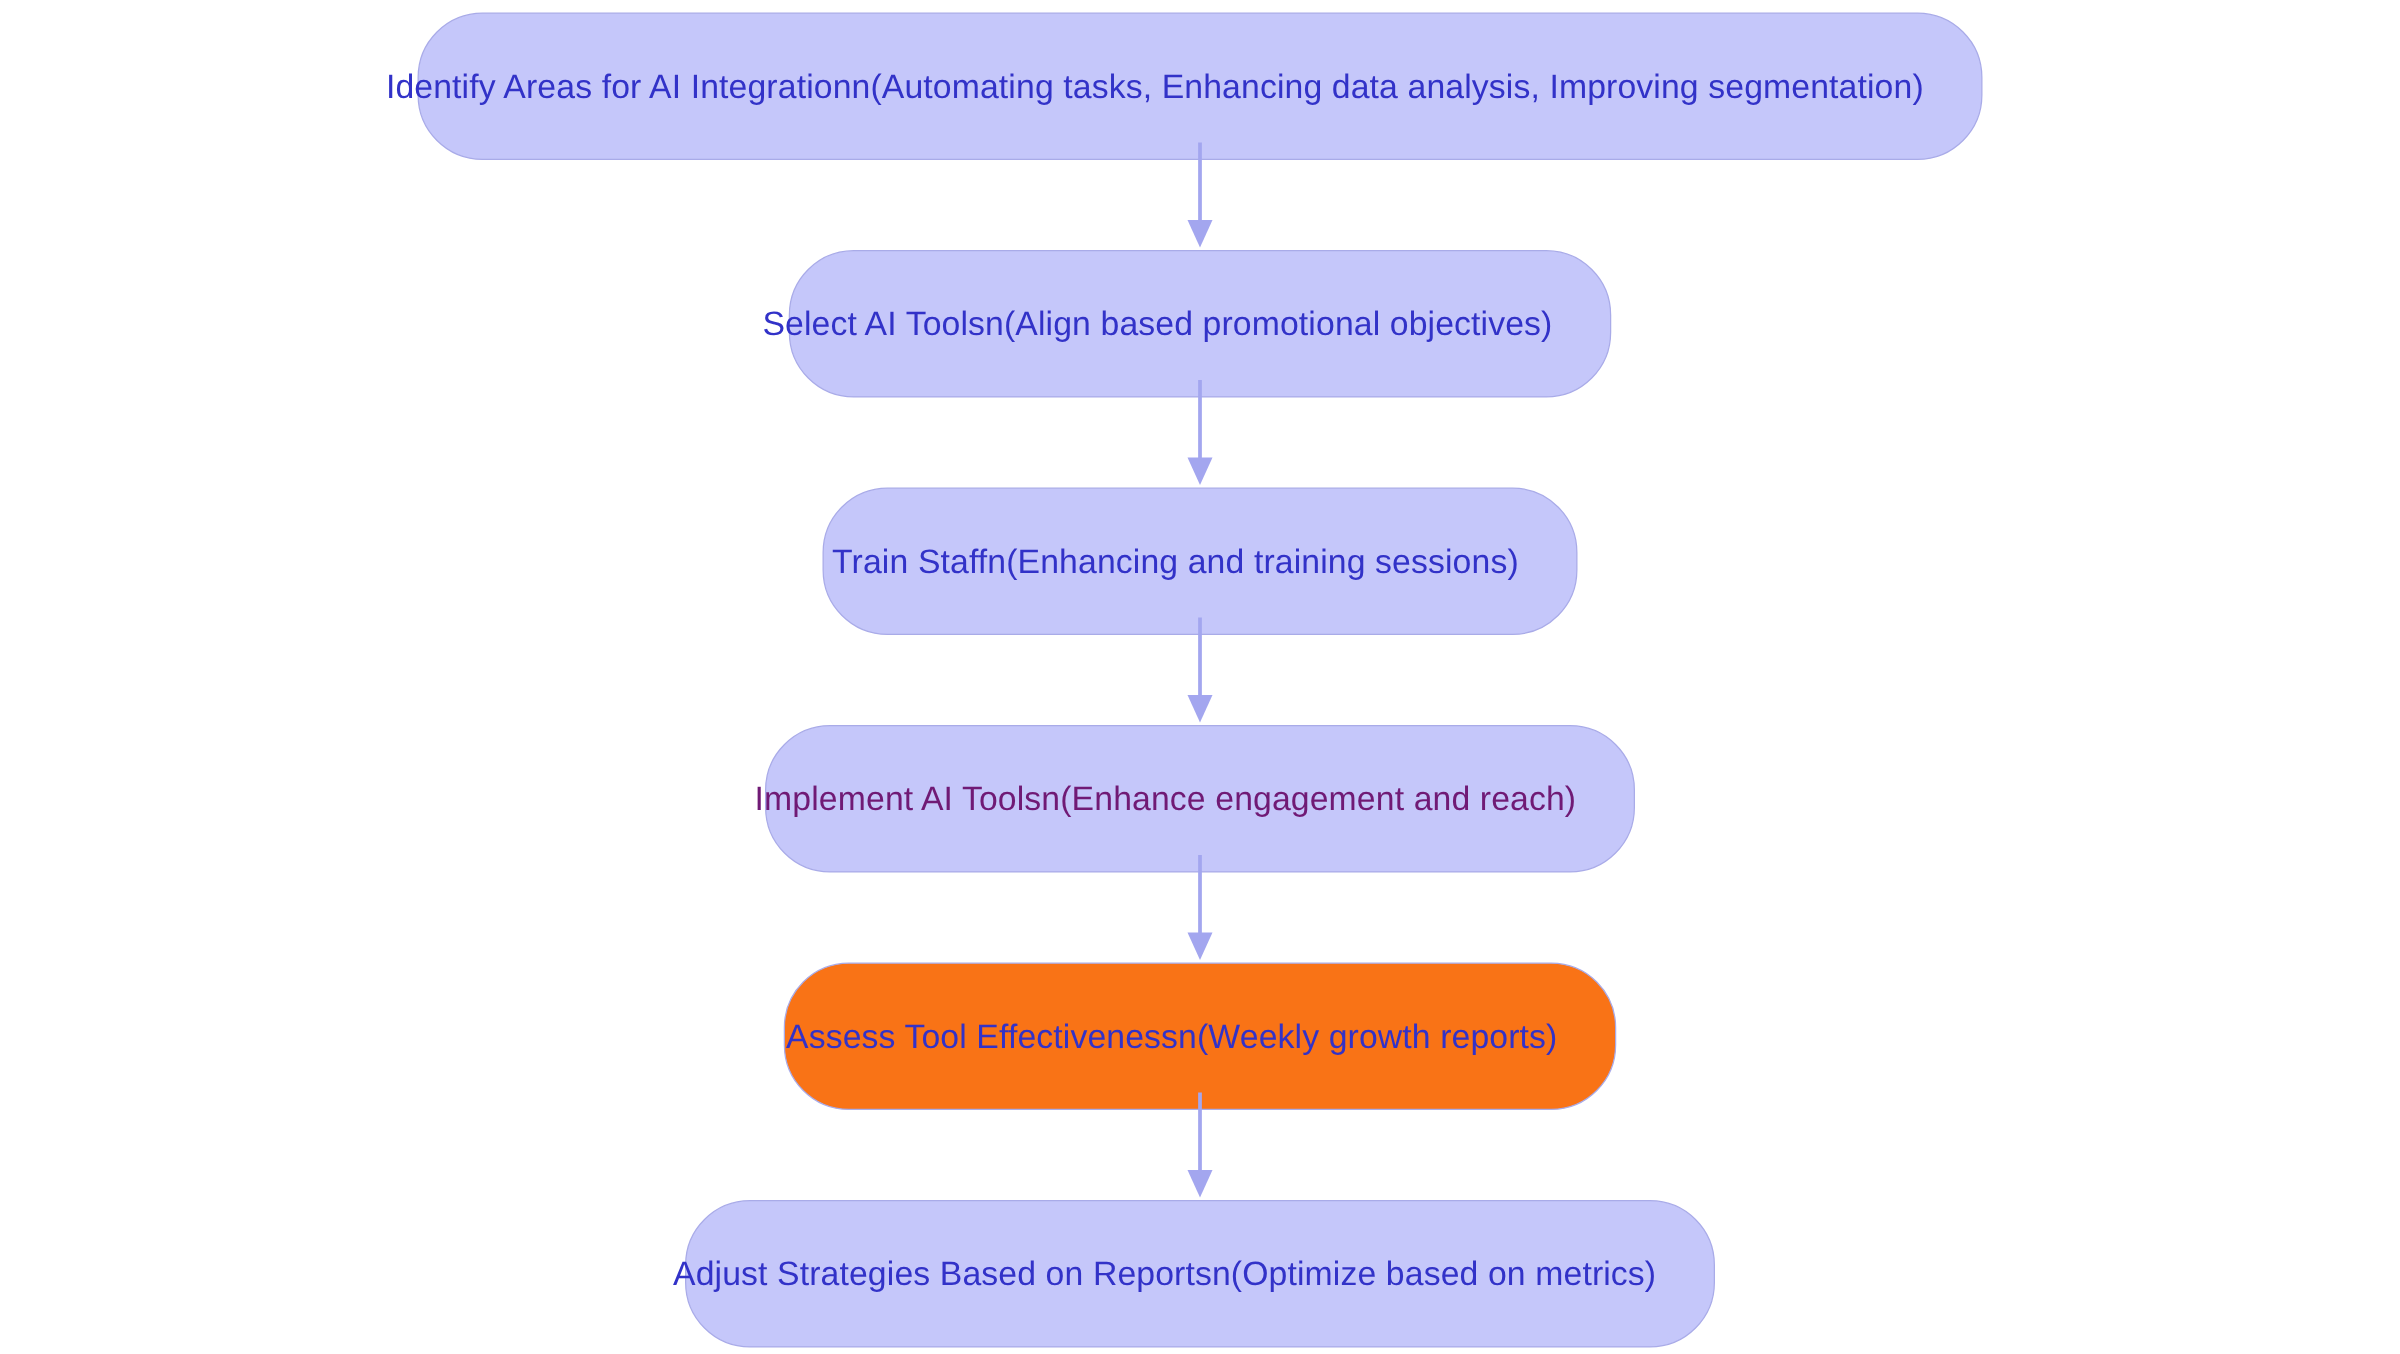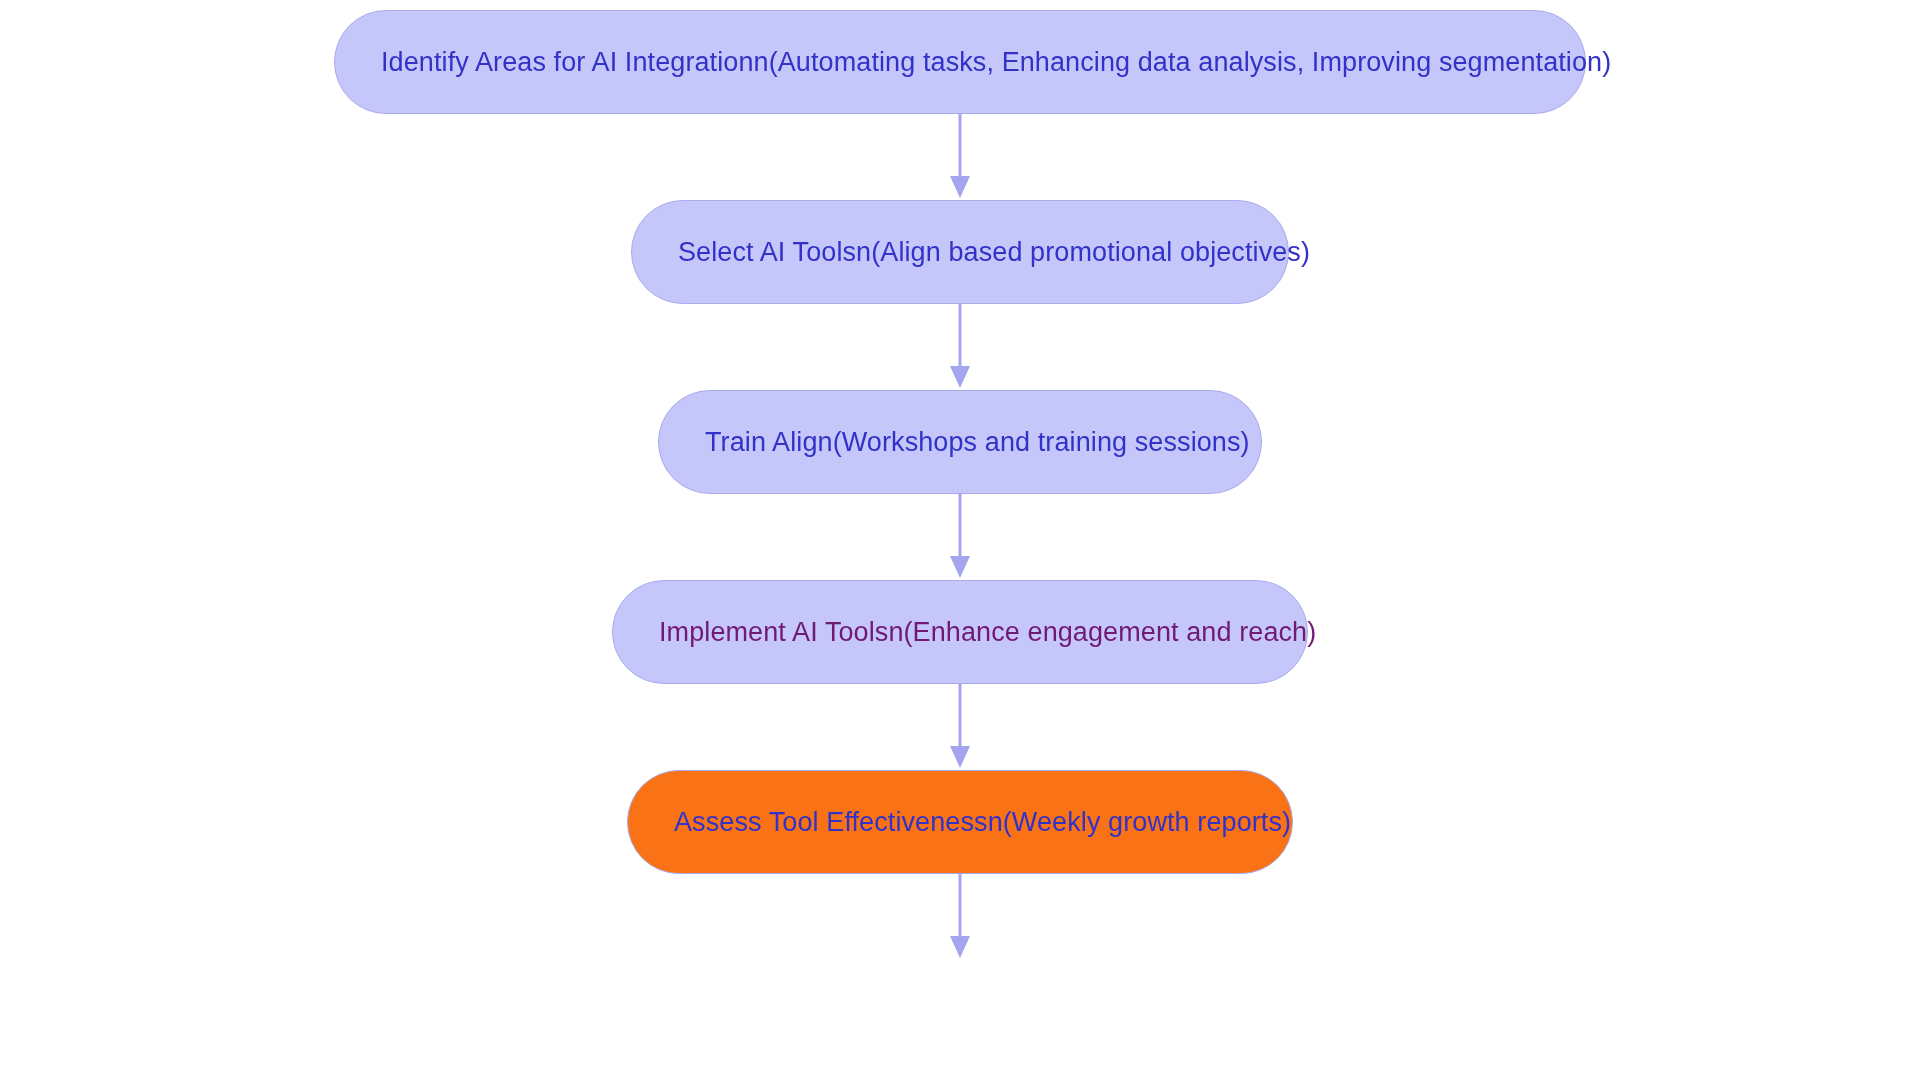--- a/index.html
+++ b/index.html
@@ -20,22 +20,22 @@
     height: 1083px;
     background: #ffffff;
   }
   .flow-node {
     position: absolute;
     left: 50%;
     transform: translateX(-50%);
     box-sizing: border-box;
     display: flex;
     align-items: center;
-    justify-content: flex-start;
-    height: 104px;
+    justify-content: flex-end;
+    height: 118px;
     border-radius: 52px;
     background: #c5c7fa;
     border: 1.4px solid #a9abe8;
     white-space: nowrap;
     padding: 0 46px;
   }
   .flow-node-label {
     color: #3232c8;
     font-size: 27px;
     font-weight: 400;
@@ -89,21 +89,21 @@
   </div>
 
   <div class="flow-connector conn-1">
     <svg width="30" height="86" viewBox="0 0 30 86" aria-hidden="true">
       <line x1="15" y1="0" x2="15" y2="68" stroke="#a3a6ef" stroke-width="3"></line>
       <polygon points="15,84 5,62 25,62" fill="#a3a6ef"></polygon>
     </svg>
   </div>
 
   <div class="flow-node node-2" style="width: 604px; background: rgb(197, 199, 250); border-color: rgb(169, 171, 232);">
-    <span class="flow-node-label" style="color: rgb(50, 50, 200);">Train Align(Workshops and training sessions)</span>
+    <span class="flow-node-label" style="color: rgb(50, 50, 200);">Train Staffn(Enhancing and training sessions)</span>
   </div>
 
   <div class="flow-connector conn-2">
     <svg width="30" height="86" viewBox="0 0 30 86" aria-hidden="true">
       <line x1="15" y1="0" x2="15" y2="68" stroke="#a3a6ef" stroke-width="3"></line>
       <polygon points="15,84 5,62 25,62" fill="#a3a6ef"></polygon>
     </svg>
   </div>
 
   <div class="flow-node node-3" style="width: 696px; background: rgb(197, 199, 250); border-color: rgb(169, 171, 232);">
@@ -121,14 +121,17 @@
     <span class="flow-node-label" style="color: rgb(50, 50, 200);">Assess Tool Effectivenessn(Weekly growth reports)</span>
   </div>
 
   <div class="flow-connector conn-4">
     <svg width="30" height="86" viewBox="0 0 30 86" aria-hidden="true">
       <line x1="15" y1="0" x2="15" y2="68" stroke="#a3a6ef" stroke-width="3"></line>
       <polygon points="15,84 5,62 25,62" fill="#a3a6ef"></polygon>
     </svg>
   </div>
 
+  <div class="flow-node node-5" style="width: 824px; background: rgb(197, 199, 250); border-color: rgb(169, 171, 232);">
+    <span class="flow-node-label" style="color: rgb(50, 50, 200);">Adjust Strategies Based on Reportsn(Optimize based on metrics)</span>
+  </div>
 
 </div>
 
 </body></html>

